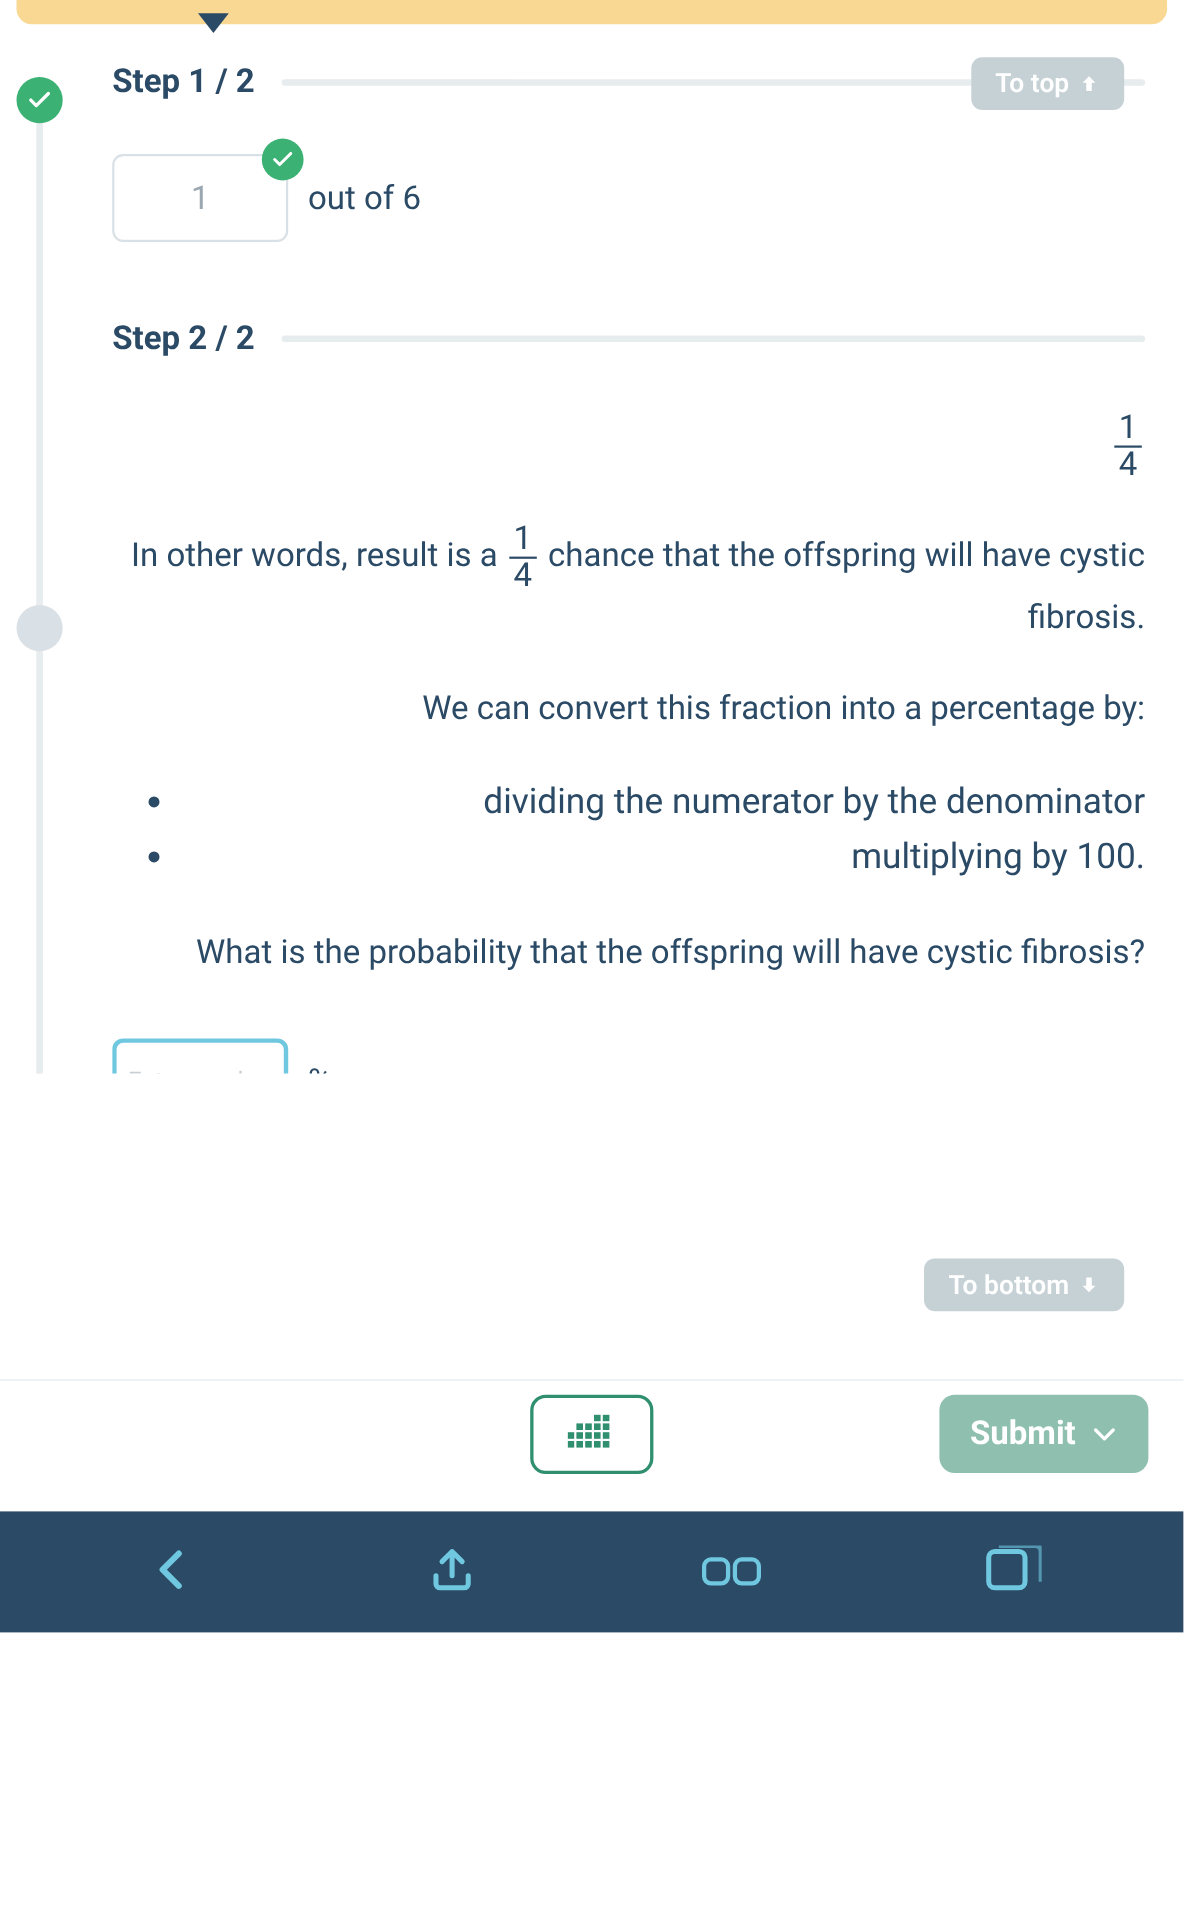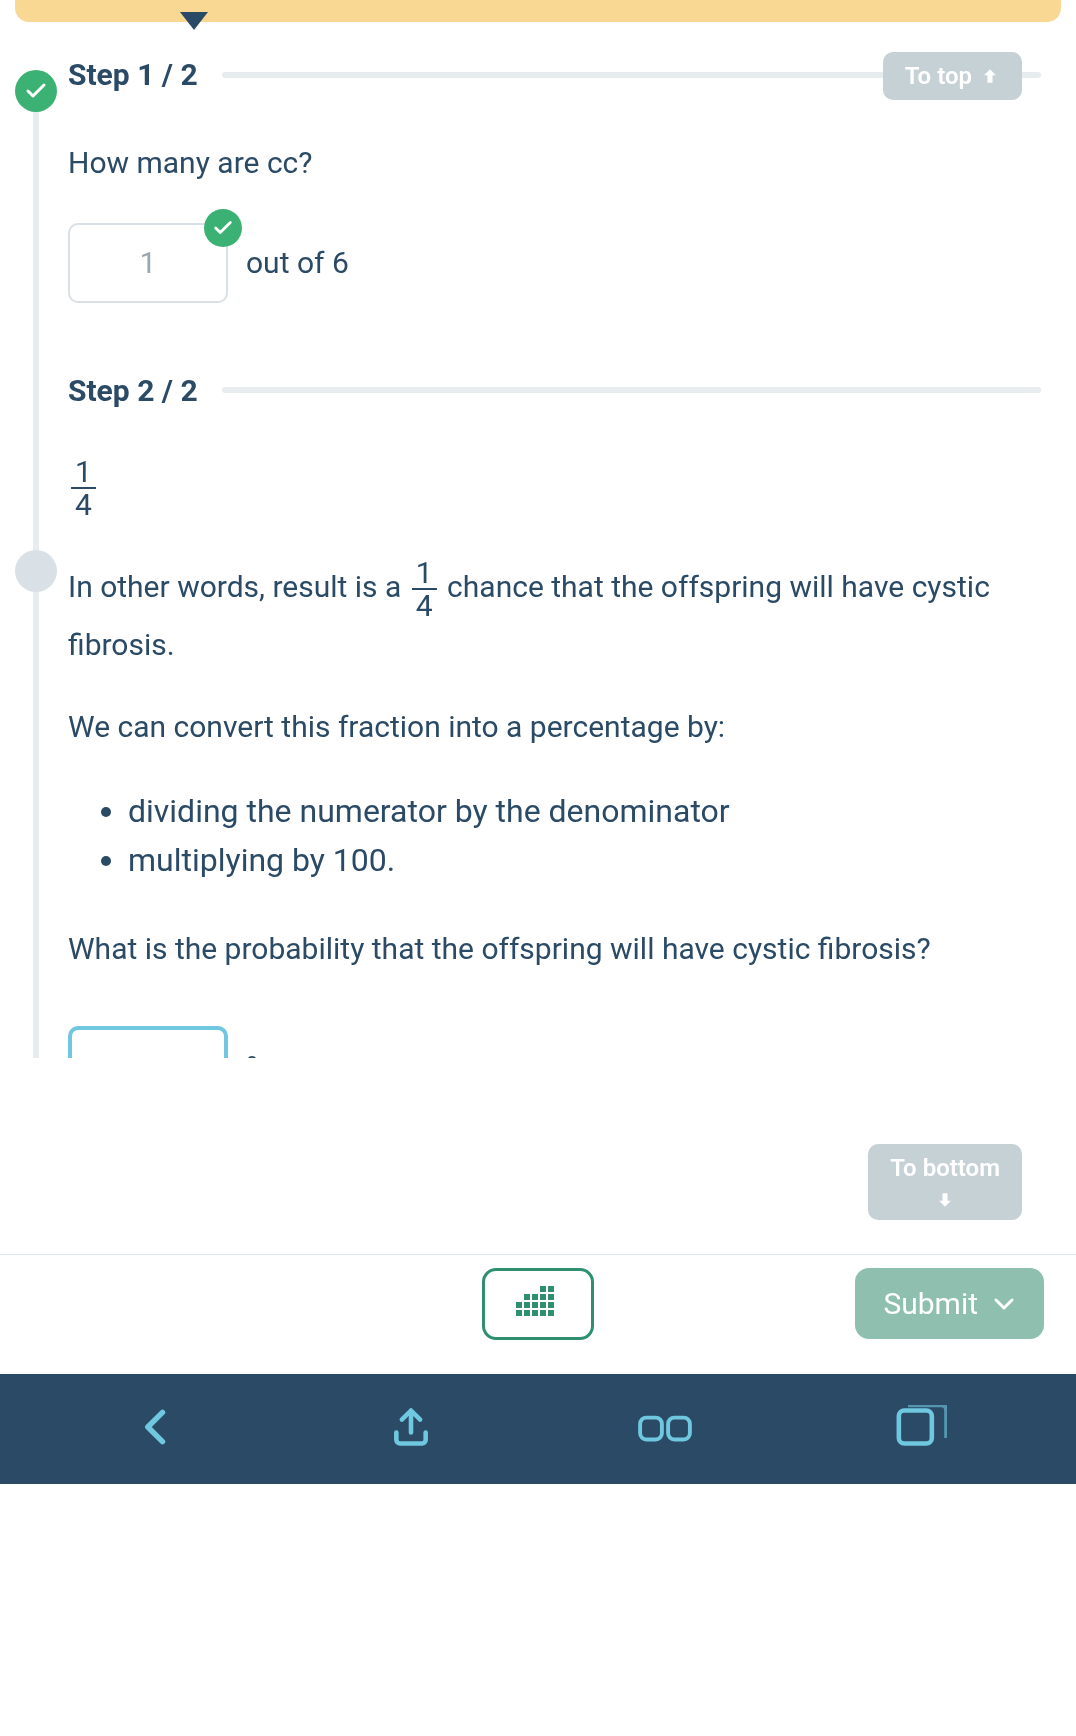--- a/index.html
+++ b/index.html
@@ -22,22 +22,23 @@
     content: "";
     position: absolute;
     left: 165px;
     top: 12px;
     width: 0; height: 0;
     border-left: 14px solid transparent;
     border-right: 14px solid transparent;
     border-top: 18px solid #2b4a66;
   }
   .content {
-    padding: 35px 35px 0 20px;
-    position: relative;
+    padding: 35px 35px 0 54px;
+    position: relative;
+    text-align: right;
   }
   .timeline {
     position: absolute;
     left: 33px;
     top: 60px;
     bottom: 0;
     width: 6px;
     background: #e7ecef;
   }
   .step-marker {
@@ -156,21 +157,21 @@
     padding: 10px 22px;
     border-radius: 10px;
     display: flex;
     align-items: center;
     gap: 8px;
     cursor: pointer;
     z-index: 5;
     margin-left: 20px;
   }
   .float-btn.totop { top: 52px; right: 54px; }
-  .float-btn.tobottom { top: 1144px; right: 54px; flex-direction: column; }
+  .float-btn.tobottom { top: 1144px; right: 54px; }
   .bottom-bar {
     position: absolute;
     left: 0; right: 0;
     top: 1254px;
     height: 98px;
     border-top: 1px solid #e2e8ec;
     background: #fff;
     display: flex;
     align-items: center;
     justify-content: center;
@@ -184,21 +185,21 @@
     align-items: center;
     justify-content: center;
     cursor: pointer;
   }
   .keypad-btn svg { width: 44px; height: 36px; }
   .submit-btn {
     position: absolute;
     right: 32px;
     background: #8fbfaf;
     color: #fff;
-    font-weight: 400;
+    font-weight: 700;
     font-size: 30px;
     padding: 18px 28px;
     border-radius: 14px;
     display: flex;
     align-items: center;
     gap: 14px;
     cursor: pointer;
   }
   .nav-strip {
     position: absolute;
@@ -232,21 +233,20 @@
       <path d="M4 12l5 5L20 6" stroke="#fff" stroke-width="3" stroke-linecap="round" stroke-linejoin="round"></path>
     </svg>
   </div>
   <div class="step-marker pending"></div>
 
   <div class="step-block">
     <div class="step-header">
       <div class="step-title">Step 1 / 2</div>
       <div class="step-rule"></div>
     </div>
-    <p class="body-text">How many are cc?</p>
     <div class="answer-row">
       <div class="answer-box">
         <span>1</span>
         <span class="badge">
           <svg viewBox="0 0 24 24" fill="none">
             <path d="M4 12l5 5L20 6" stroke="#fff" stroke-width="3" stroke-linecap="round" stroke-linejoin="round"></path>
           </svg>
         </span>
       </div>
       <span class="suffix">out of 6</span>

